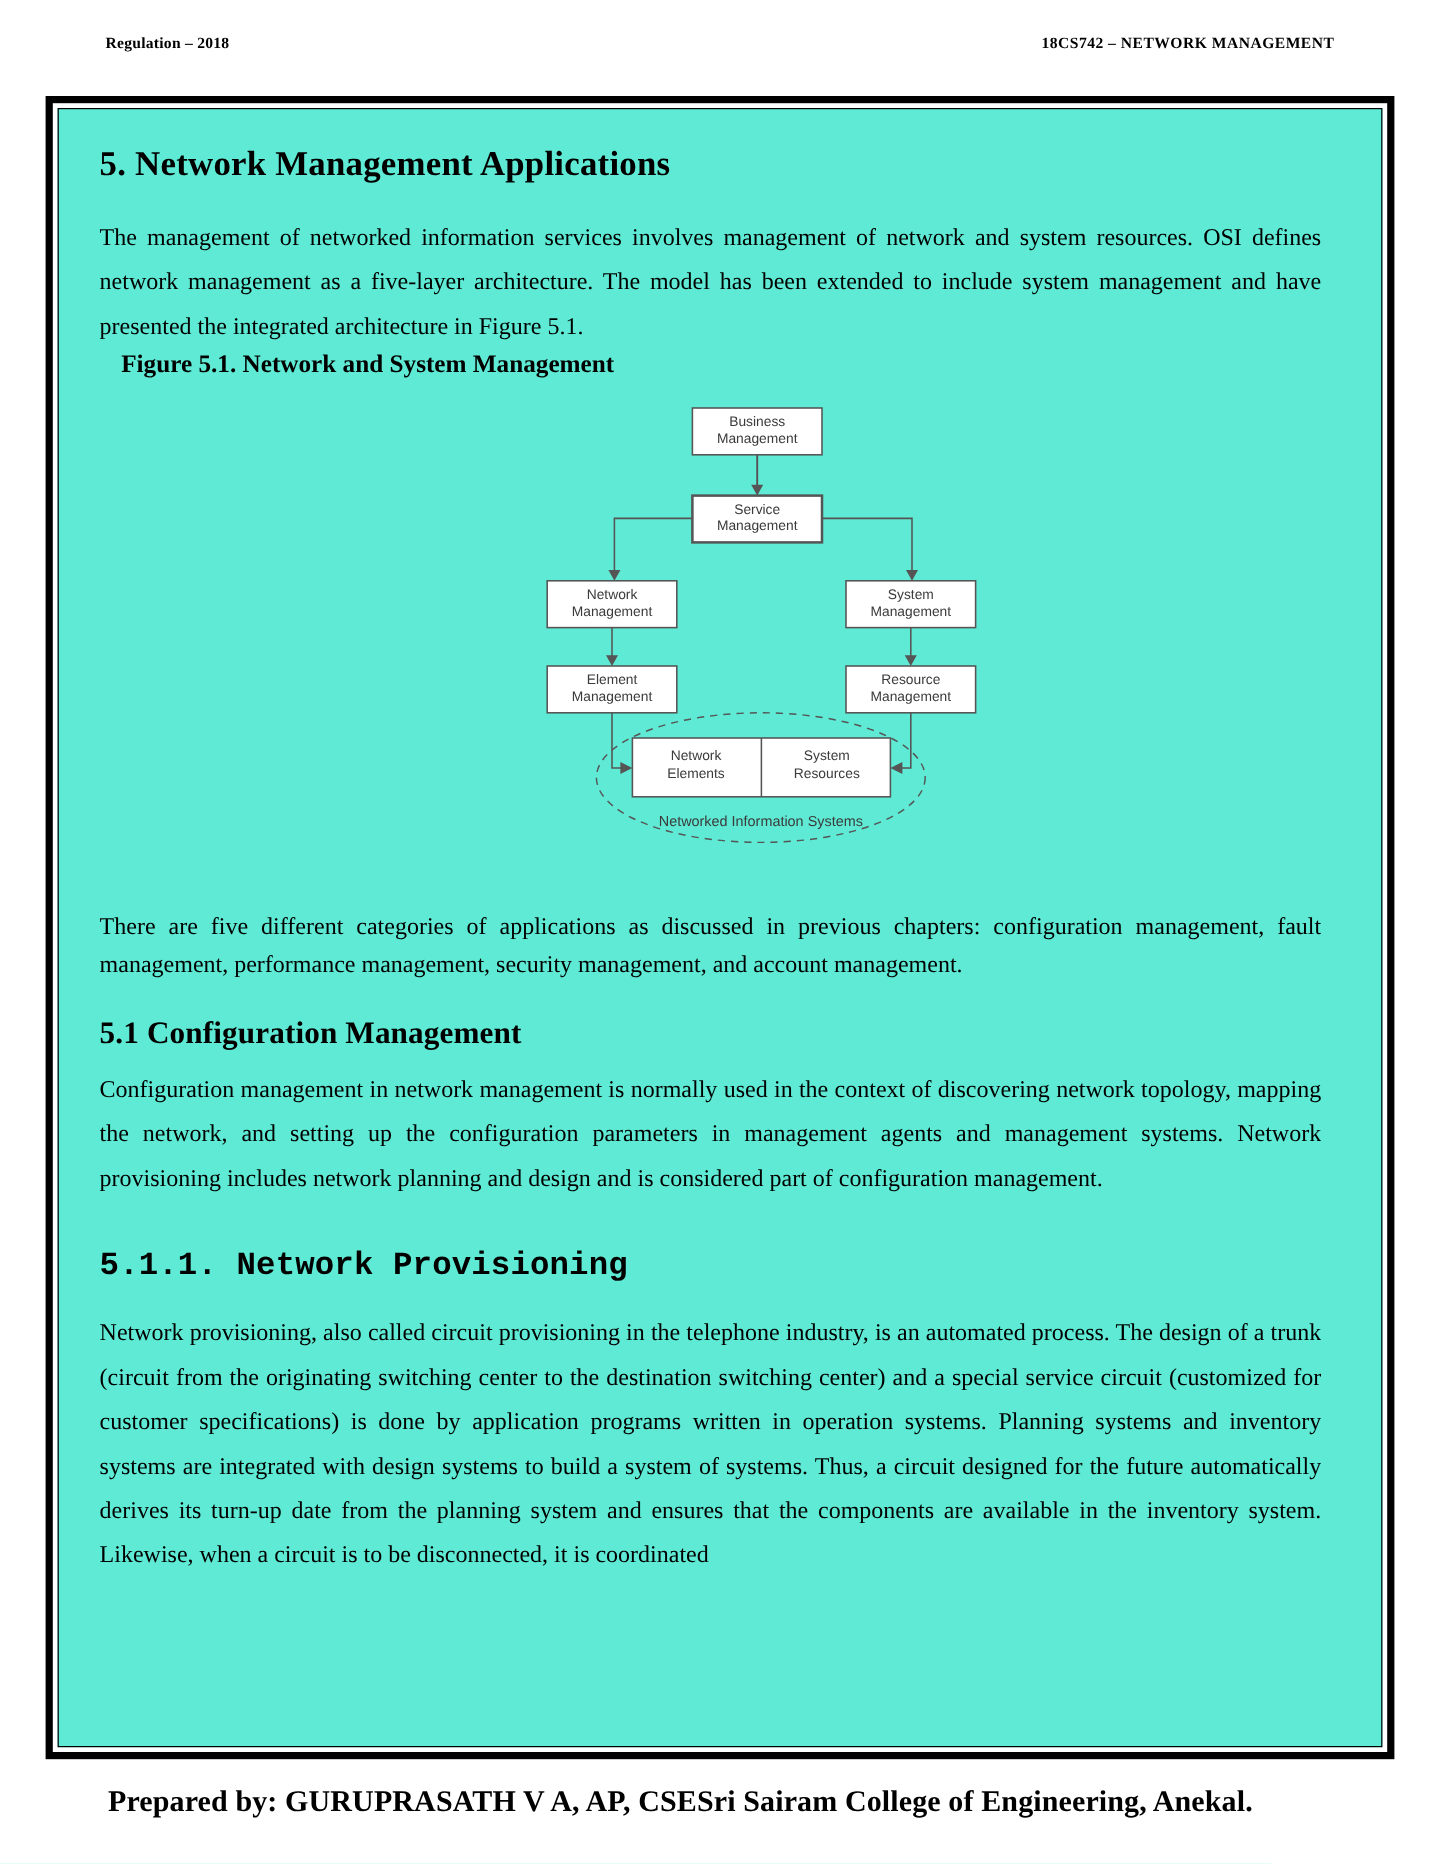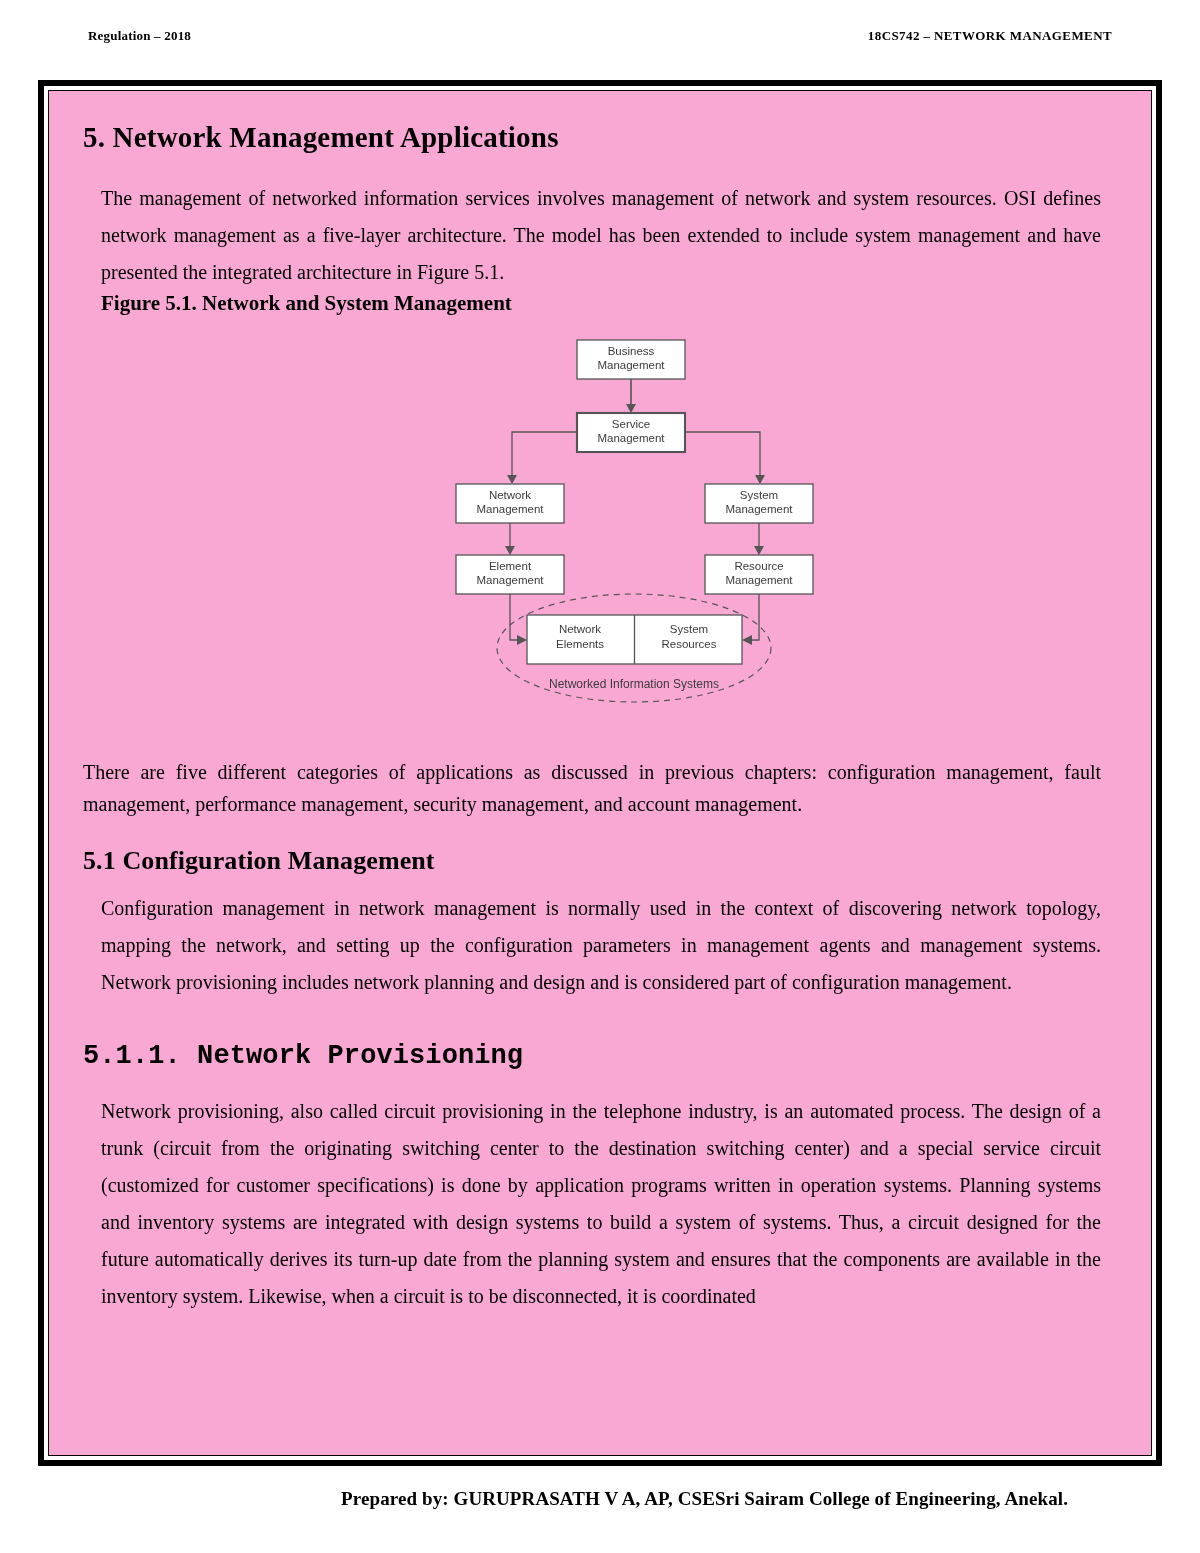--- a/index.html
+++ b/index.html
@@ -45,21 +45,21 @@
     background: #ffffff;
   }
   #page-frame-inner {
     position: absolute;
     top: 4px;
     left: 4px;
     right: 4px;
     bottom: 4px;
     border: 1px solid #000000;
     box-sizing: border-box;
-    background: #f9a8d4;
+    background: #5eead4;
   }
 
   
   #content {
     position: absolute;
     top: 30px;
     left: 34px;
     width: 1018px;
     height: 1320px;
     overflow: hidden;
@@ -87,21 +87,21 @@
     letter-spacing: 0.1px;
   }
   p.doc-p {
     font-family: "Liberation Serif", serif;
     font-size: 20px;
     line-height: 37px;
     margin: 0;
     text-align: justify;
     text-justify: inter-word;
   }
-  p.indent { margin-left: 18px; }
+  p.indent { }
   p.tight { line-height: 32px; text-align: justify; }
 
   .fig-caption {
     font-family: "Liberation Serif", serif;
     font-weight: bold;
     font-size: 21px;
     margin: 0 0 8px 18px;
   }
 
   
@@ -115,25 +115,25 @@
   #figure-svg { display: block; }
 
   
   #page-footer {
     position: absolute;
     top: 1488px;
     left: 66px;
     width: 1020px;
     height: 30px;
     display: flex;
-    justify-content: flex-end;
+    justify-content: center;
     align-items: baseline;
     font-family: "Liberation Serif", serif;
     font-weight: bold;
-    font-size: 19px;
+    font-size: 25px;
     letter-spacing: 0.1px;
   }
   #page-footer .ftr-right { margin-right: 18px; font-family: Liberation Serif, serif; }
 </style>
 </head>
 <body>
 
 <div id="page-header">
   <span class="hdr-left">Regulation – 2018</span>
   <span class="hdr-right">18CS742 – NETWORK MANAGEMENT</span>

